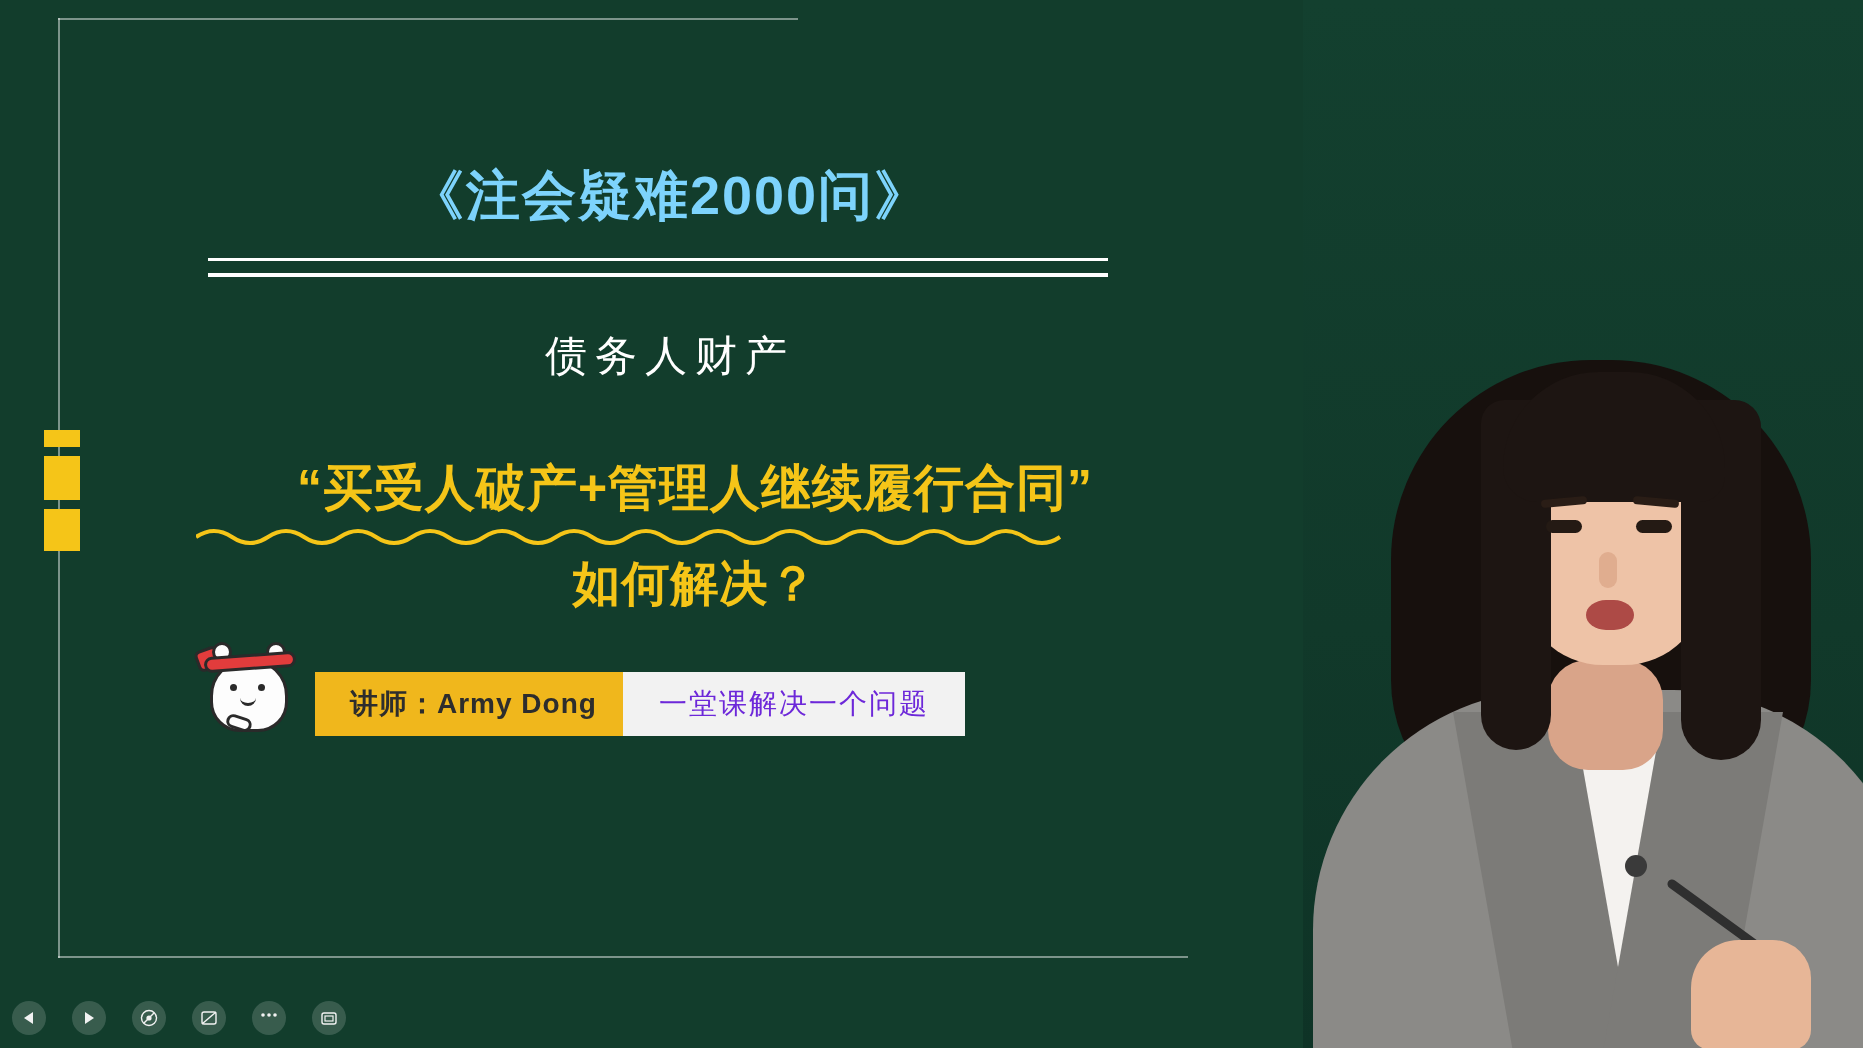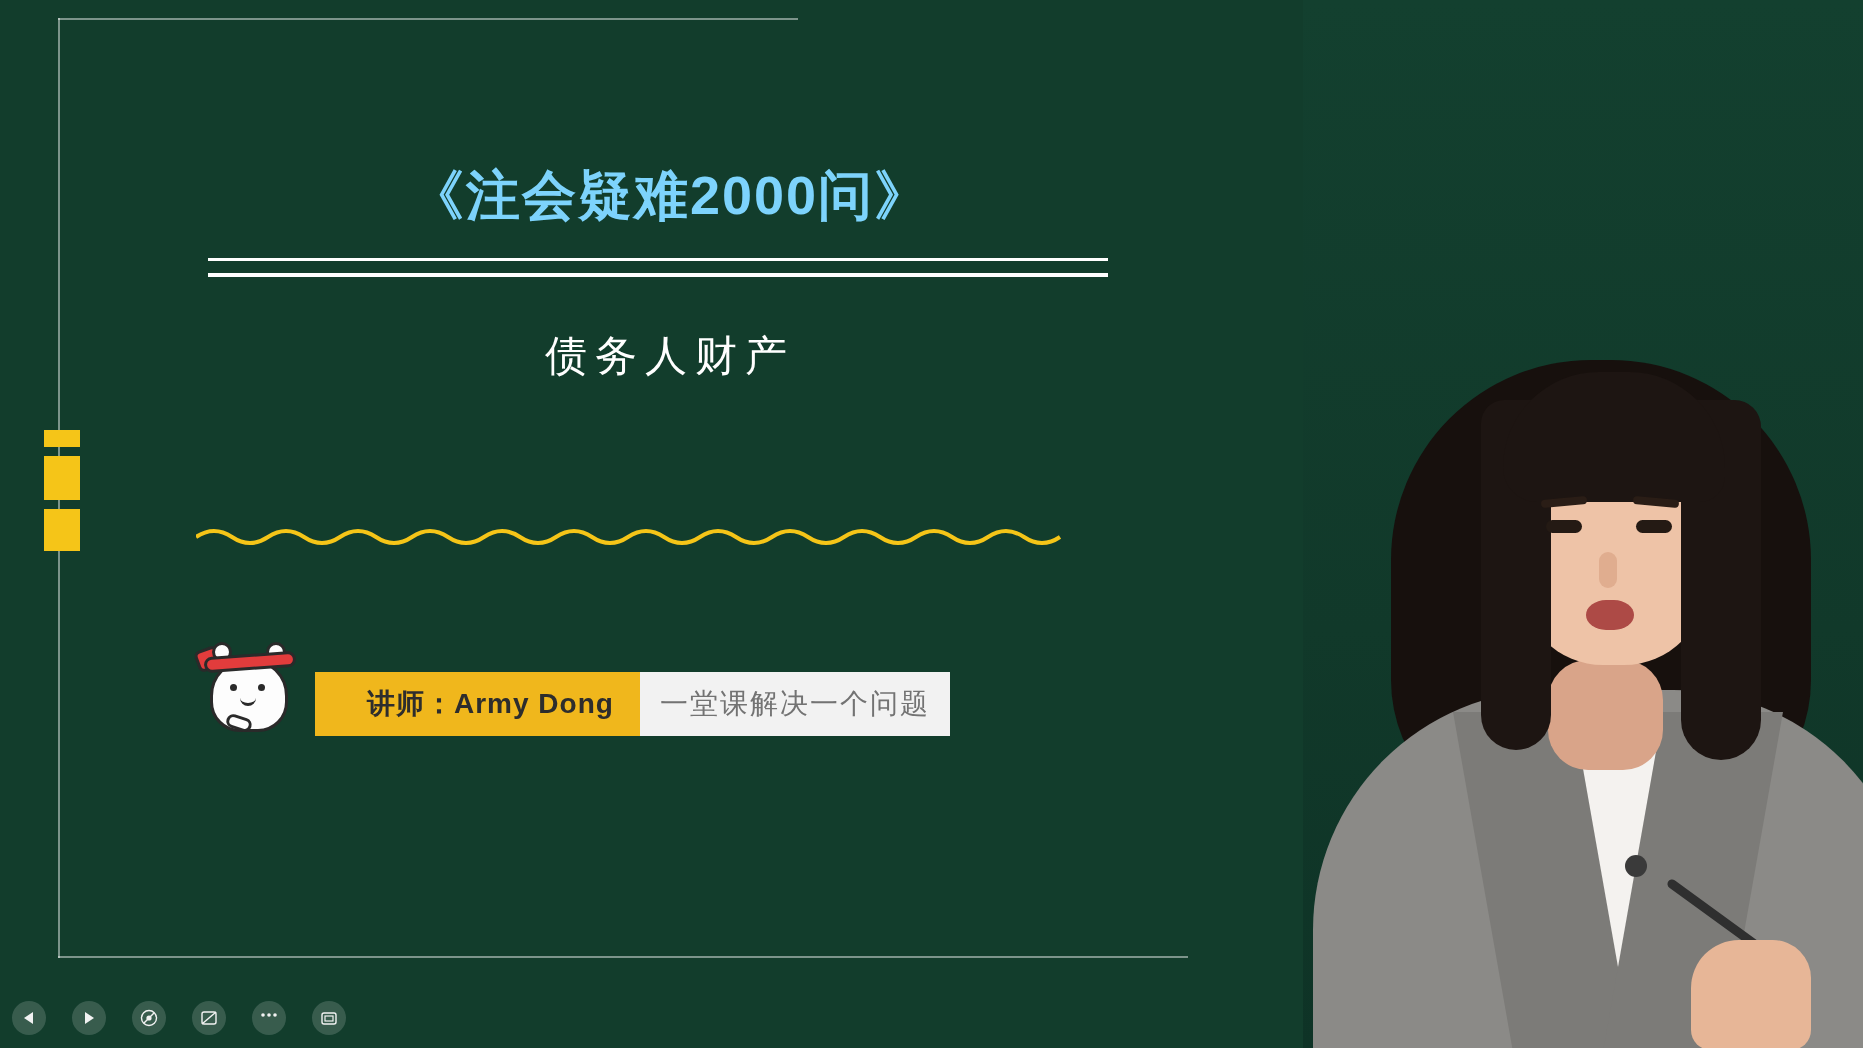--- a/index.html
+++ b/index.html
@@ -117,30 +117,30 @@
     height: 64px;
     display: flex;
     align-items: stretch;
   }
   .lect-left {
     background: #f0b71c;
     color: #2d2d2d;
     font-size: 28px;
     font-weight: bold;
     display: flex; align-items: center;
-    padding: 0 26px 0 52px;
+    padding: 0 26px 0 35px;
     letter-spacing: 1px;
     white-space: nowrap;
   }
   .lect-right {
     background: #f2f2f2;
-    color: #737373;
+    color: #6d28d9;
     font-size: 28px;
     display: flex; align-items: center;
-    padding: 0 20px;
+    padding: 0 36px;
     letter-spacing: 2px;
     white-space: nowrap;
   }
   
   .mascot {
     position: absolute;
     left: 196px; top: 628px;
     width: 108px; height: 112px;
   }
   .mascot .body {
@@ -393,20 +393,24 @@
 
   <div class="main-title">《注会疑难2000问》</div>
 
   <div class="double-rule">
     <span class="r1"></span>
       <span class="r2"></span>
   </div>
 
   <div class="subtitle">债务人财产</div>
 
+  <div class="question">
+    <span>“买受人破产+管理人继续履行合同”</span>
+    <span class="q-line2">如何解决？</span>
+  </div>
 
   <div class="squiggle">
     <svg width="1000" height="26" viewBox="0 0 1000 26">
       <path d="M0 14 Q 18 2, 36 14 T 72 14 T 108 14 T 144 14 T 180 14 T 216 14 T 252 14 T 288 14 T 324 14 T 360 14 T 396 14 T 432 14 T 468 14 T 504 14 T 540 14 T 576 14 T 612 14 T 648 14 T 684 14 T 720 14 T 756 14 T 792 14 T 828 14 T 864 14" fill="none" stroke="#f5c518" stroke-width="4"></path>
     </svg>
   </div>
 
   <div class="mascot">
     <div class="knot"></div>
     <div class="ear-l"></div>

